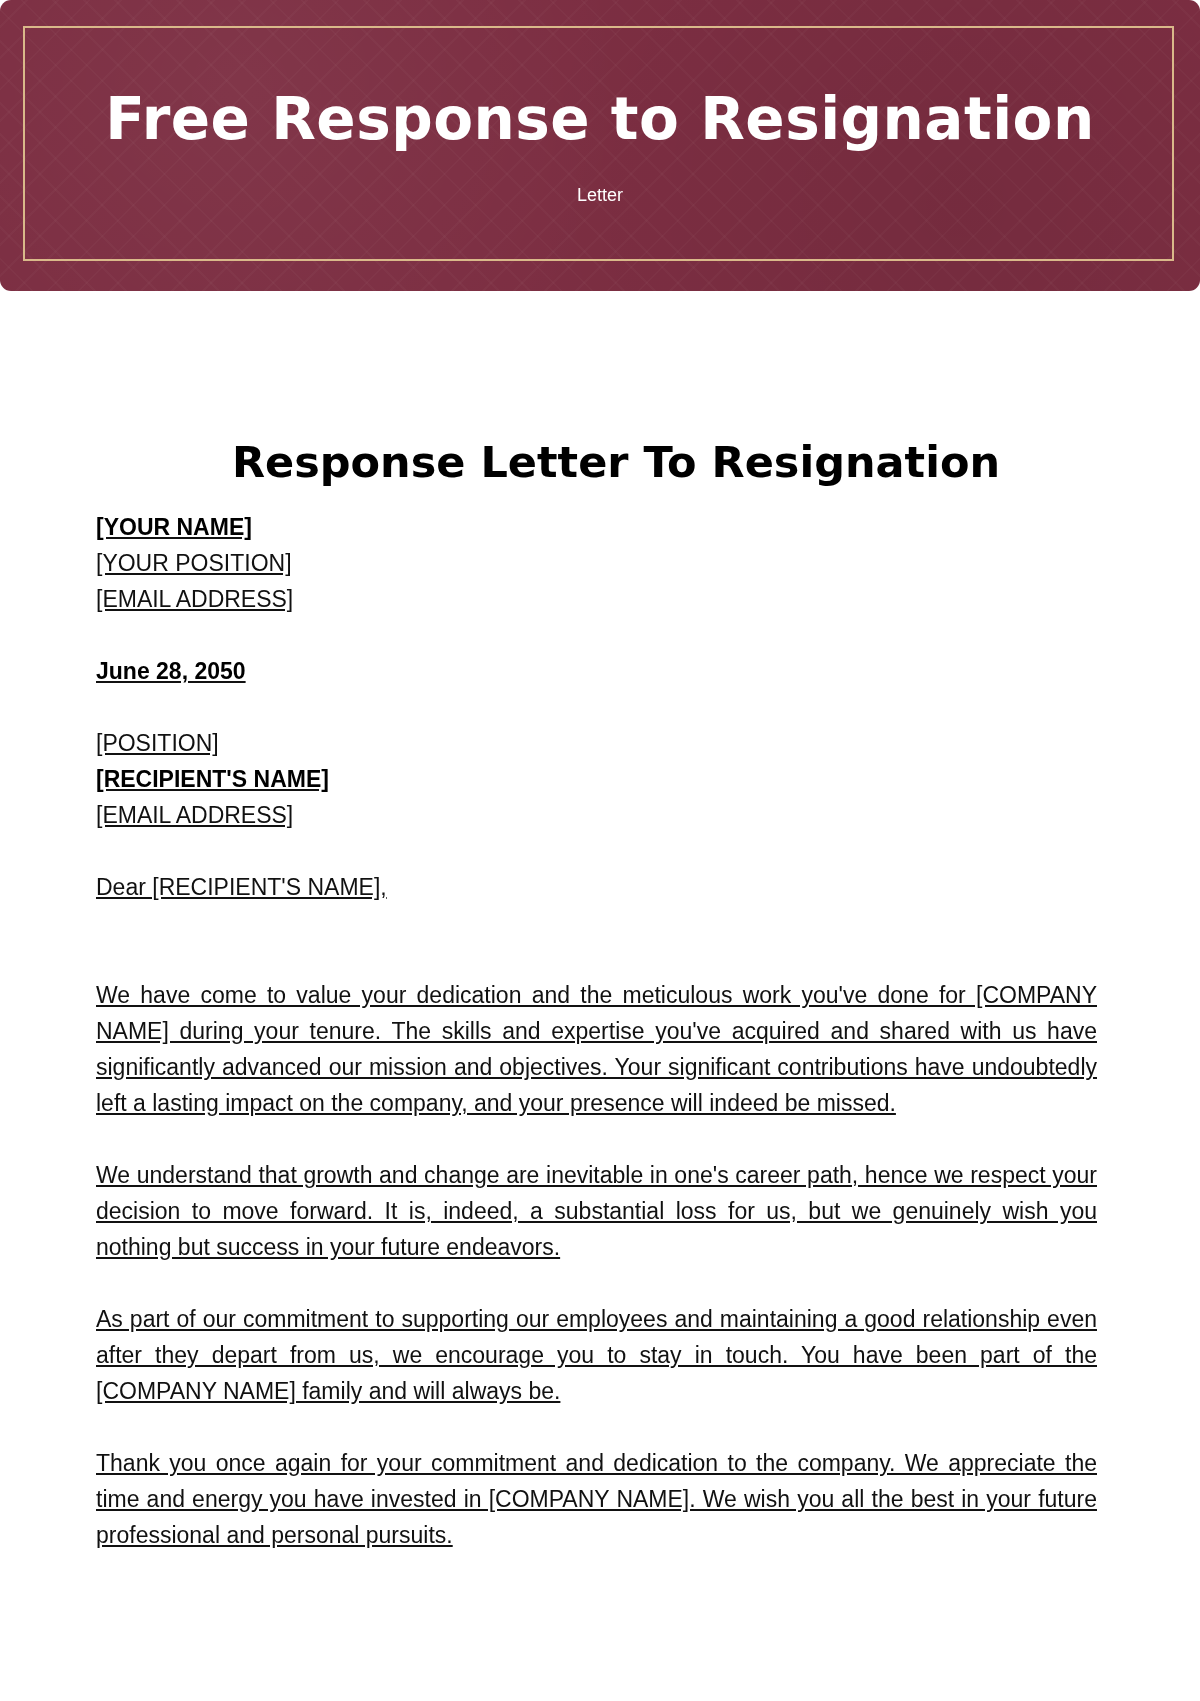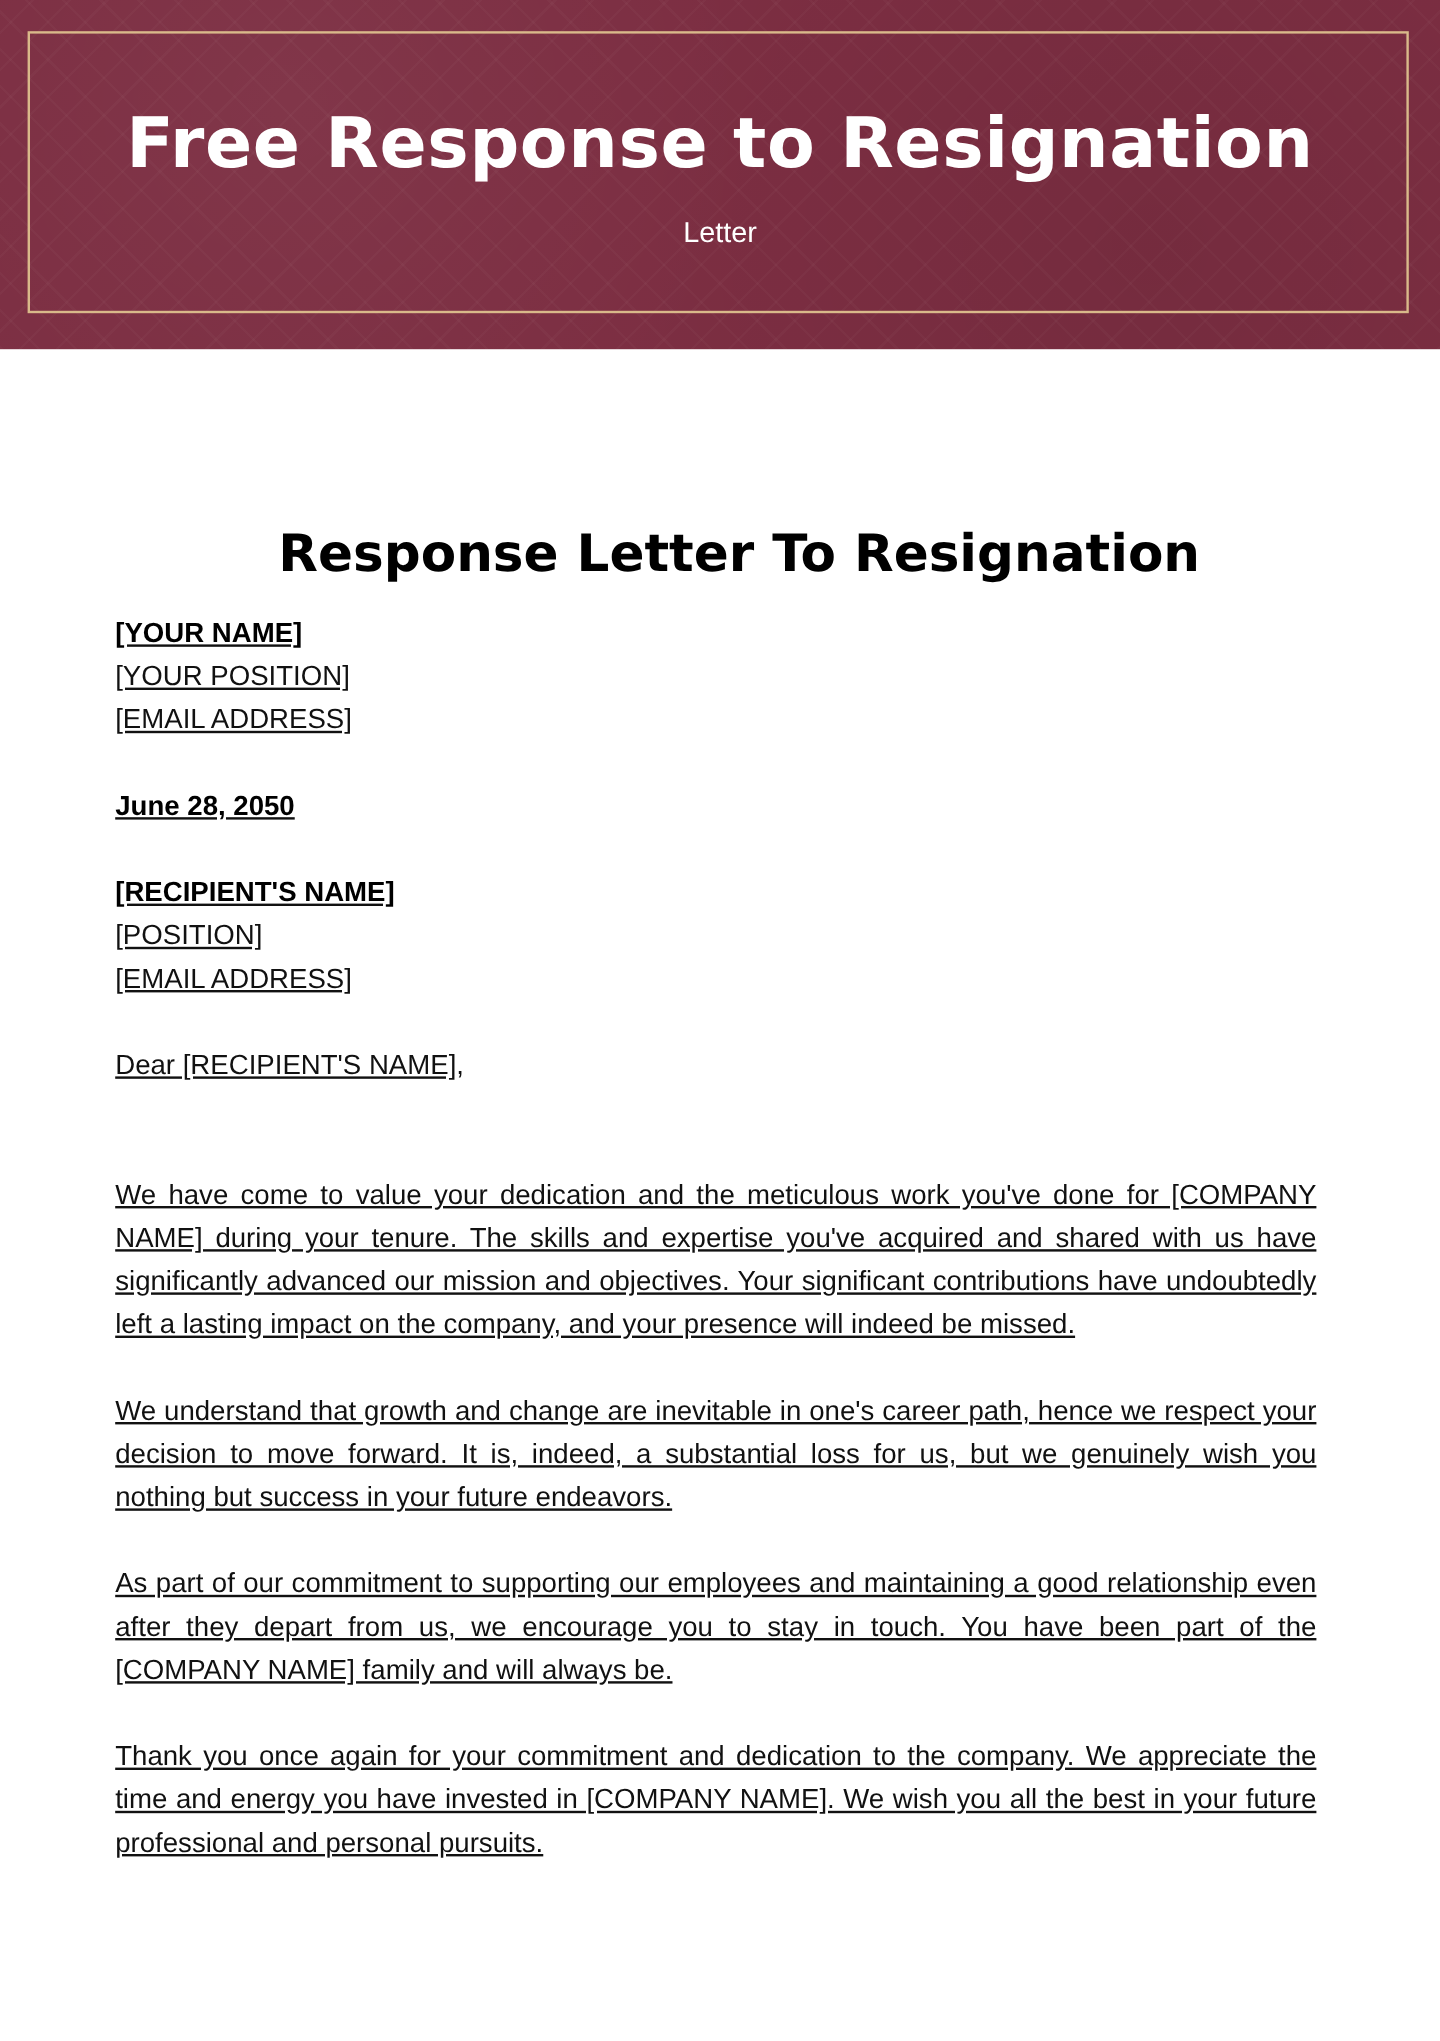--- a/index.html
+++ b/index.html
@@ -15,20 +15,21 @@
   .banner {
     position: absolute;
     left: 0; top: 0;
     width: 1200px; height: 291px;
     background-color: #7c2e42;
     background-image:
       radial-gradient(circle at 20% 30%, rgba(255,255,255,0.04) 0, rgba(255,255,255,0) 40%),
       radial-gradient(circle at 80% 70%, rgba(0,0,0,0.06) 0, rgba(0,0,0,0) 45%),
       repeating-linear-gradient(45deg, rgba(255,255,255,0.025) 0 2px, rgba(0,0,0,0) 2px 22px),
       repeating-linear-gradient(-45deg, rgba(255,255,255,0.025) 0 2px, rgba(0,0,0,0) 2px 22px);
+    border-radius: 11px;
   }
   .banner-frame {
     position: absolute;
     left: 23px; top: 26px;
     width: 1151px; height: 235px;
     border: 2px solid #d9b98a;
     box-sizing: border-box;
   }
   .banner-title {
     position: absolute;
@@ -41,21 +42,21 @@
     font-size: 58px;
     letter-spacing: 0.5px;
     line-height: 82px;
   }
   .banner-subtitle {
     position: absolute;
     left: 0; top: 180px;
     width: 1200px;
     text-align: center;
     color: #ffffff;
-    font-size: 24px;
+    font-size: 18px;
     line-height: 30px;
   }
   .doc-title {
     position: absolute;
     left: 0; top: 418px;
     width: 1200px;
     text-align: center;
     font-family: "DejaVu Sans", sans-serif;
     font-weight: bold;
     font-size: 43px;
@@ -94,22 +95,22 @@
 <main class="content">
   <section>
     <span class="line bold">[YOUR NAME]</span>
     <span class="line">[YOUR POSITION]</span>
     <span class="line">[EMAIL ADDRESS]</span>
   </section>
   <div class="gap"></div>
   <span class="line bold">June 28, 2050</span>
   <div class="gap"></div>
   <section>
+    <span class="line">[POSITION]</span>
     <span class="line bold">[RECIPIENT'S NAME]</span>
-    <span class="line">[POSITION]</span>
     <span class="line">[EMAIL ADDRESS]</span>
   </section>
   <div class="gap"></div>
   <span class="line">Dear [RECIPIENT'S NAME],</span>
   <div class="gap"></div>
   <div class="gap"></div>
   <p class="para">We have come to value your dedication and the meticulous work you've done for [COMPANY NAME] during your tenure. The skills and expertise you've acquired and shared with us have significantly advanced our mission and objectives. Your significant contributions have undoubtedly left a lasting impact on the company, and your presence will indeed be missed.</p>
   <div class="gap"></div>
   <p class="para">We understand that growth and change are inevitable in one's career path, hence we respect your decision to move forward. It is, indeed, a substantial loss for us, but we genuinely wish you nothing but success in your future endeavors.</p>
   <div class="gap"></div>

